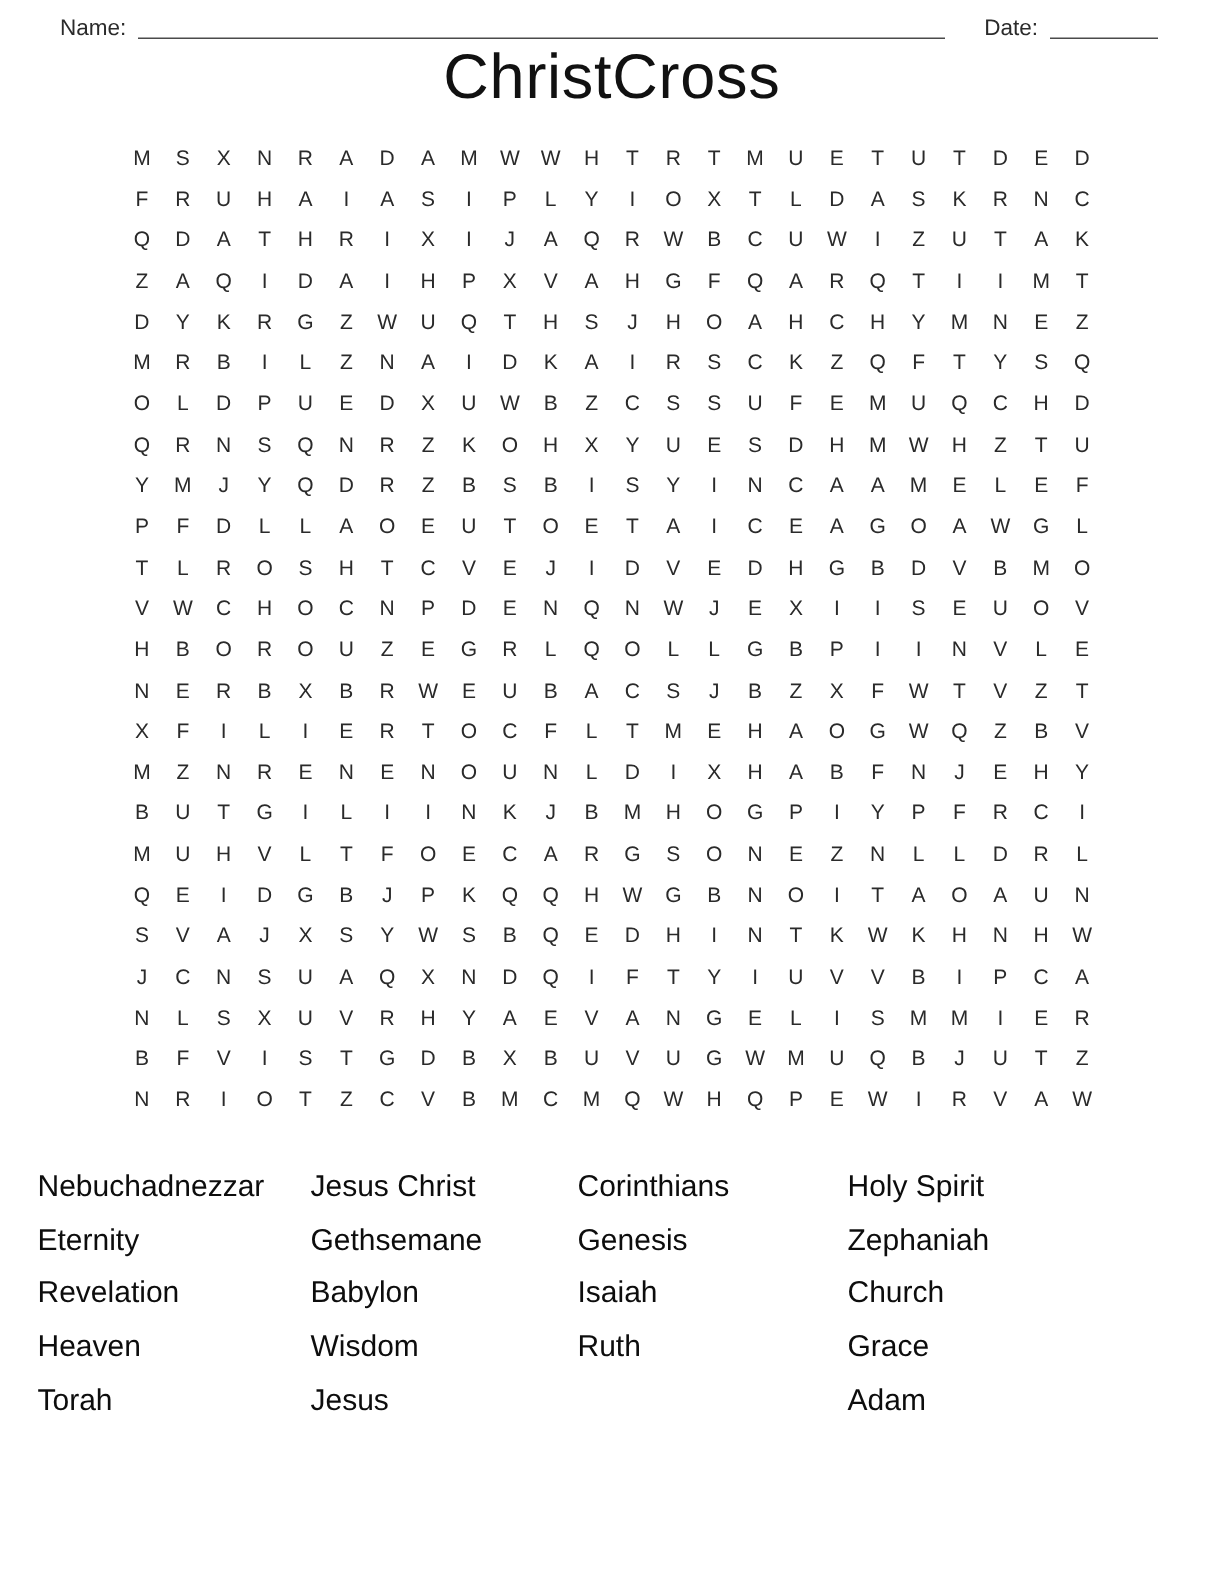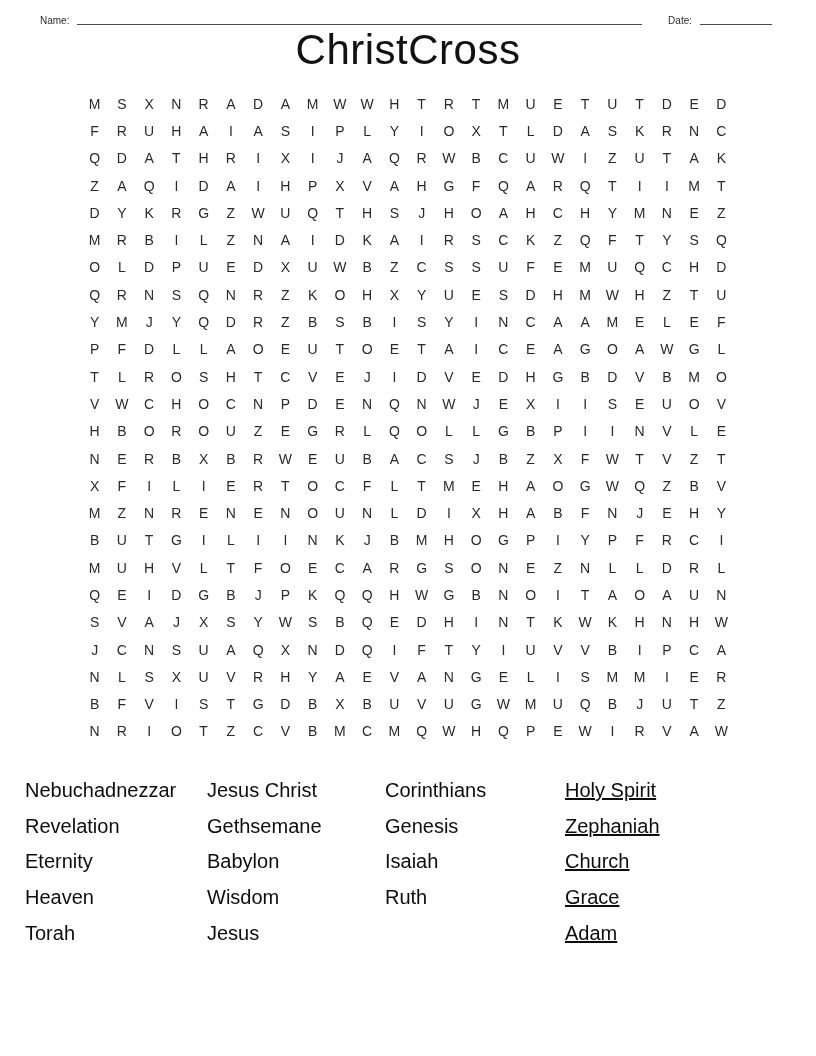--- a/index.html
+++ b/index.html
@@ -12,21 +12,21 @@
     color: #1a1a1a;
     overflow: hidden;
   }
   .page { width: 816px; height: 1056px; position: relative; }
 
   
   .header {
     display: flex;
     align-items: flex-end;
     padding: 10px 44px 0 40px;
-    font-size: 10px;
+    font-size: 15px;
     color: #2b2b2b;
   }
   .hline {
     display: inline-block;
     height: 15px;
     border-bottom: 1.3px solid #4a4a4a;
   }
   .name-line { flex: 1; margin: 0 26px 1px 8px; }
   .date-line { width: 72px; margin: 0 0 1px 8px; }
 
@@ -60,21 +60,21 @@
   .words {
     display: flex;
     padding: 28px 0 0 25px;
     font-size: 20px;
     color: #0d0d0d;
   }
   .word-col { display: block; }
   .word-col:nth-child(1) { width: 182px; }
   .word-col:nth-child(2) { width: 178px; }
   .word-col:nth-child(3) { width: 180px; }
-  .word-col:nth-child(4) { width: 180px; text-decoration: underline; }
+  .word-col:nth-child(4) { width: 180px; }
   .word-item { line-height: 35.6px; white-space: nowrap; }
 </style>
 </head>
 <body>
 
 <div class="page">
 
   <div class="header">
     <span class="label">Name:</span>
     <span class="hline name-line"></span>
@@ -707,22 +707,22 @@
         <span class="grid-cell">R</span>
         <span class="grid-cell">V</span>
         <span class="grid-cell">A</span>
         <span class="grid-cell">W</span>
       </div>
     </div>
 
   <div class="words">
       <div class="word-col">
         <div class="word-item">Nebuchadnezzar</div>
+        <div class="word-item">Eternity</div>
         <div class="word-item">Revelation</div>
-        <div class="word-item">Eternity</div>
         <div class="word-item">Heaven</div>
         <div class="word-item">Torah</div>
       </div>
       <div class="word-col">
         <div class="word-item">Jesus Christ</div>
         <div class="word-item">Gethsemane</div>
         <div class="word-item">Babylon</div>
         <div class="word-item">Wisdom</div>
         <div class="word-item">Jesus</div>
       </div>

